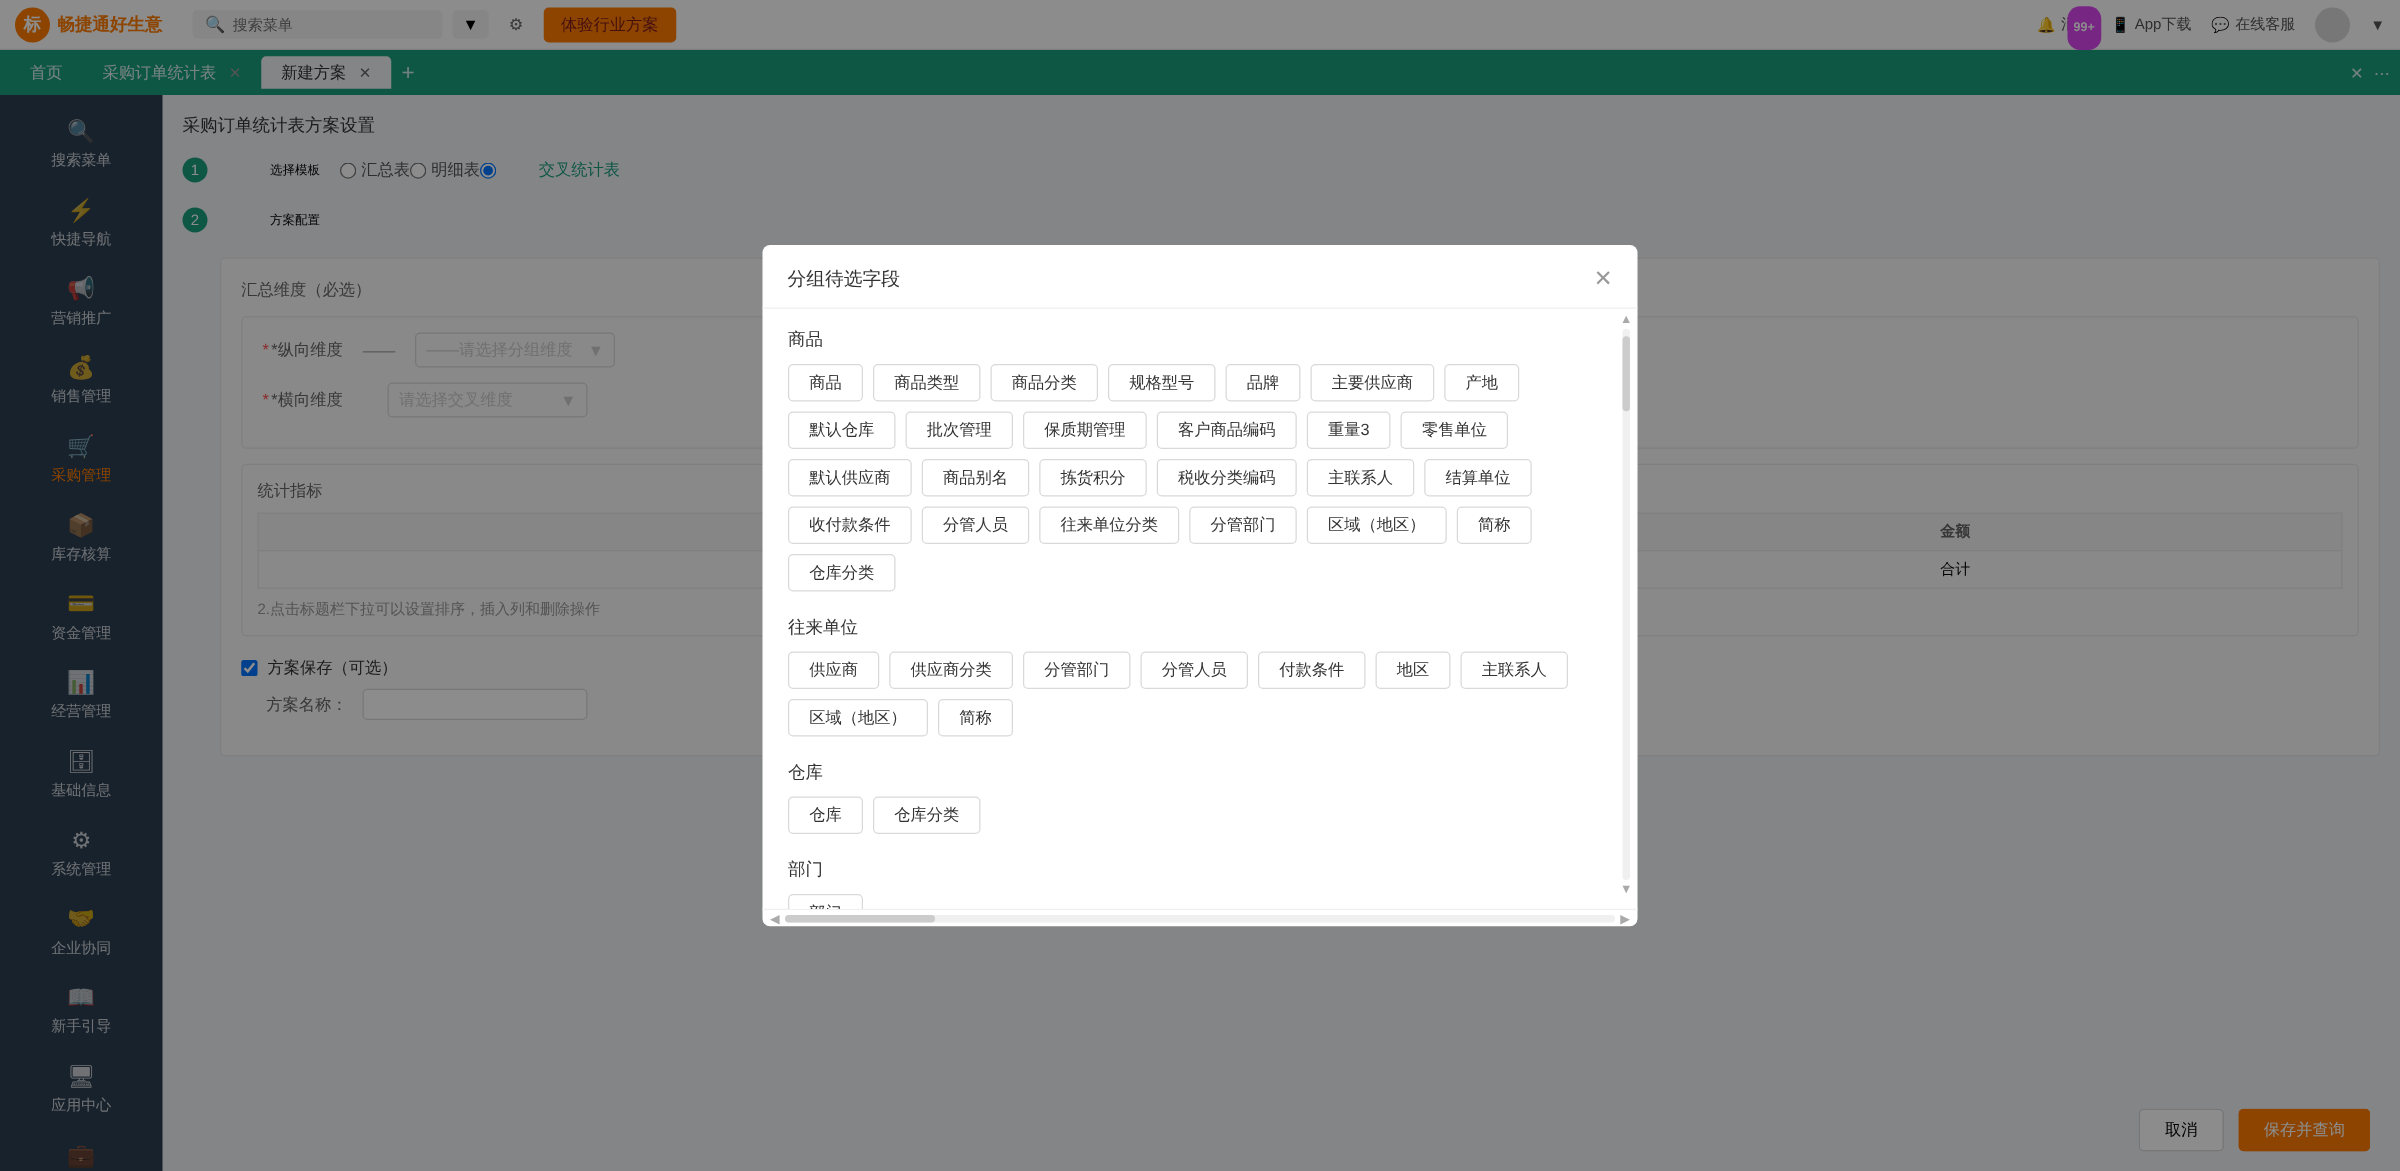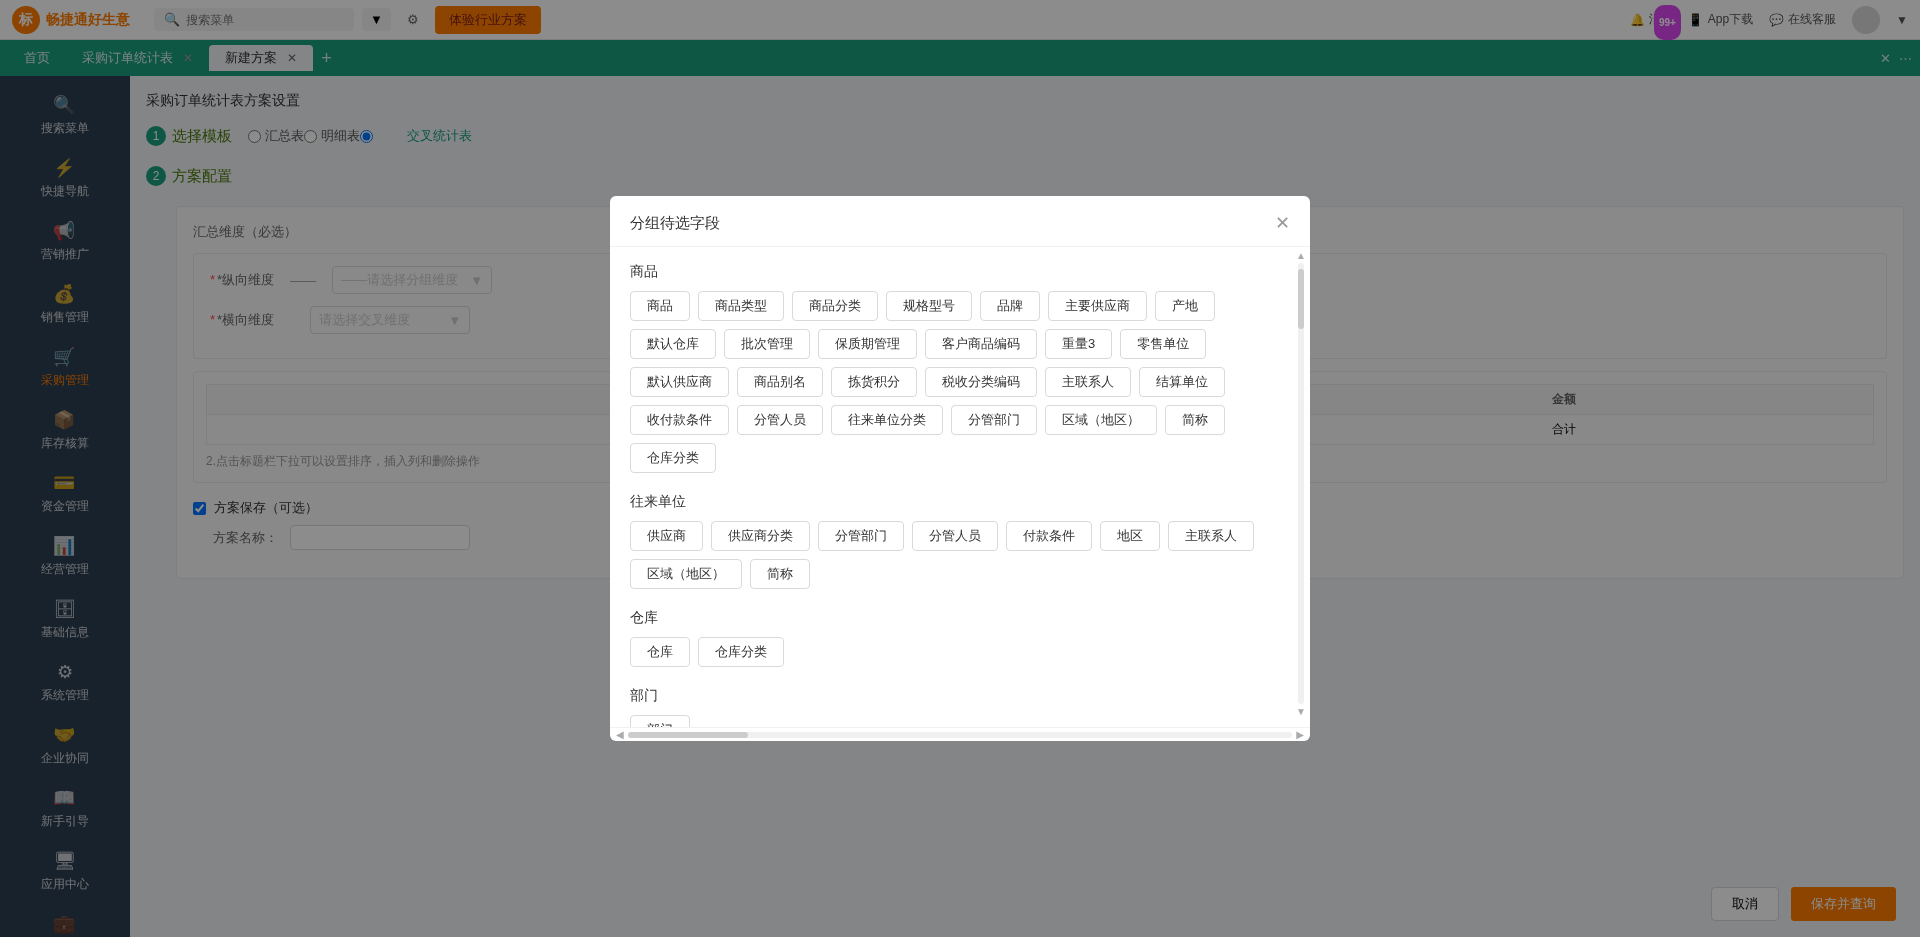--- a/index.html
+++ b/index.html
@@ -33,21 +33,21 @@
     .sidebar-item { display: flex; flex-direction: column; align-items: center; padding: 10px 4px; cursor: pointer; color: rgba(255,255,255,0.75); font-size: 12px; gap: 4px; }
     .sidebar-item.active { color: #ff7d00; }
     .sidebar-icon { font-size: 18px; }
 
     
     .main { margin-top: 76px; margin-left: 130px; padding: 16px; min-height: calc(100vh - 76px); position: relative; }
     .page-title { font-size: 14px; color: #333; margin-bottom: 16px; }
     .step-row { display: flex; align-items: center; gap: 16px; margin-bottom: 20px; }
     .step-badge { display: flex; align-items: center; gap: 6px; }
     .step-num { background: #1a9e7f; color: white; border-radius: 50%; width: 20px; height: 20px; display: flex; align-items: center; justify-content: center; font-size: 12px; }
-    .step-label { font-size: 15px; color: #4d7c0f; }
+    .step-label { font-size: 10px; color: #000000; margin-left: 44px; }
     .radio-group { display: flex; }
     .radio-item { display: flex; align-items: center; gap: 4px; cursor: pointer; font-size: 13px; color: #555; }
     .radio-item.checked { color: #1a9e7f; }
     .section-card { background: white; border-radius: 4px; padding: 16px; margin-bottom: 16px; border: 1px solid #e8e8e8; }
     .form-row { display: flex; align-items: center; gap: 12px; margin-bottom: 12px; }
     .form-label { font-size: 13px; color: #666; white-space: nowrap; }
     .form-label.required::before { content: '*'; color: #ff4d4f; margin-right: 2px; }
     .form-select { border: 1px solid #d9d9d9; border-radius: 4px; padding: 4px 8px; color: #ccc; font-size: 13px; width: 160px; cursor: pointer; display: flex; align-items: center; justify-content: space-between; }
     .template-section { background: #f9f9f9; border: 1px solid #e8e8e8; border-radius: 4px; padding: 12px 16px; margin-top: 8px; }
     .indicator-section { background: #f9f9f9; border: 1px solid #e8e8e8; border-radius: 4px; padding: 12px; }
@@ -247,20 +247,21 @@
         <span class="form-label required">*横向维度</span>
         <div class="form-select" style="margin-left:24px;text-align:right;">
           <span>请选择交叉维度</span>
           <span>▼</span>
         </div>
       </div>
     </div>
 
     <div style="margin-top:12px;">
       <div class="indicator-section">
+        <div class="indicator-title">统计指标</div>
         <table class="stats-table">
           <thead>
             <tr>
               <th>
                 <span>主数量</span>
                 <span style="margin-left:4px;cursor:pointer;">▼</span>
               </th>
               <th>金额</th>
             </tr>
           </thead>

